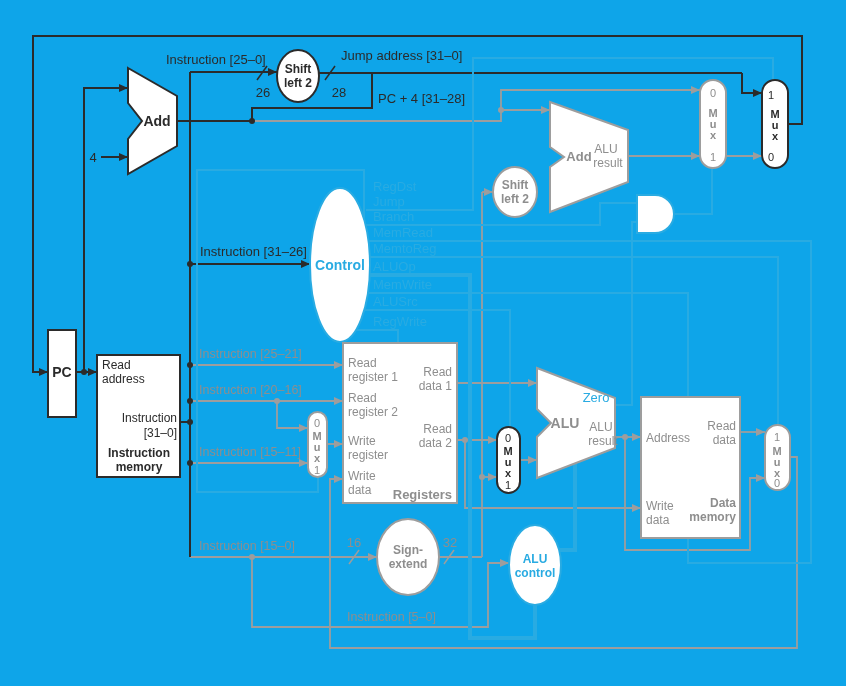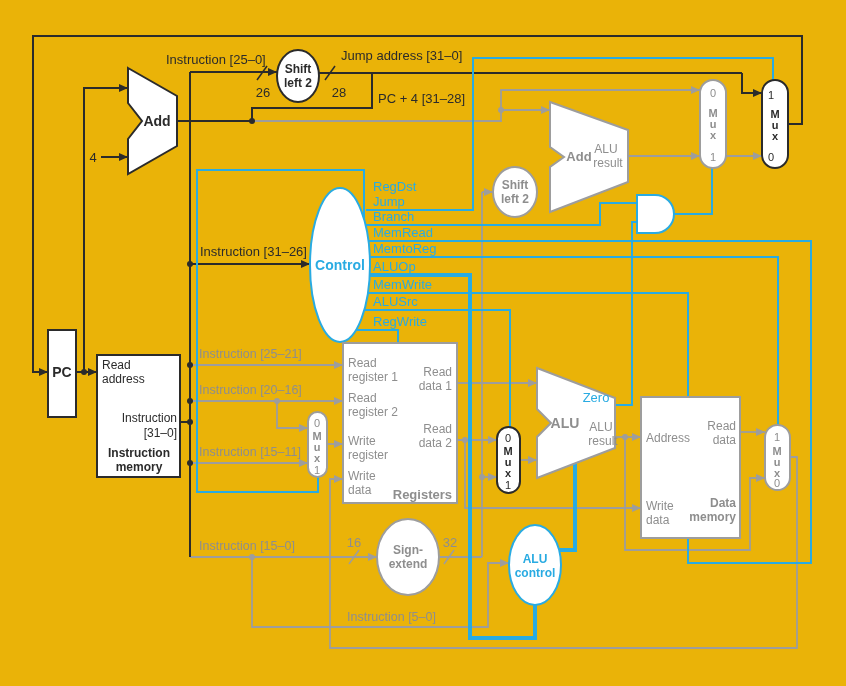--- a/index.html
+++ b/index.html
@@ -1,16 +1,16 @@
 <!DOCTYPE html>
 <html><head>
 <meta charset="utf-8">
 <style>
   html,body{margin:0;padding:0;background:#fff;}
-  #stage{width:846px;height:686px;background:#eab308;position:relative;overflow:hidden;}
+  #stage{width:846px;height:686px;background:#0ea5e9;position:relative;overflow:hidden;}
   svg{display:block;}
   text{font-family:"Liberation Sans","DejaVu Sans",sans-serif;}
   .blk-t{fill:#2b2b2b;}
   .gry-t{fill:#8e8e8e;}
   .cyn-t{fill:#29abe2;}
   .b{font-weight:bold;}
 </style>
 </head>
 <body>
 

